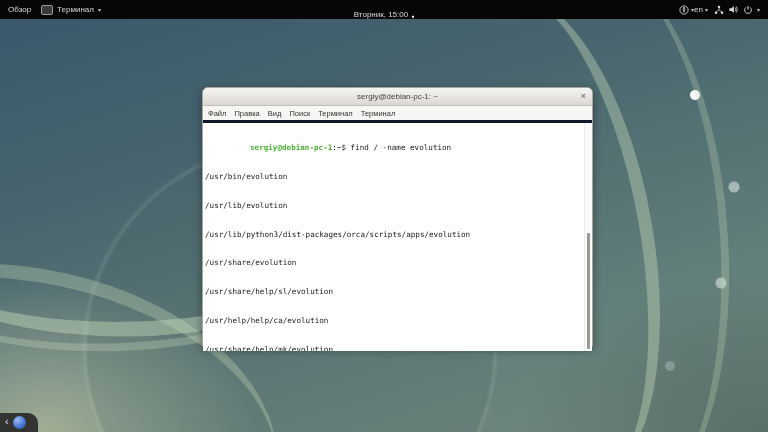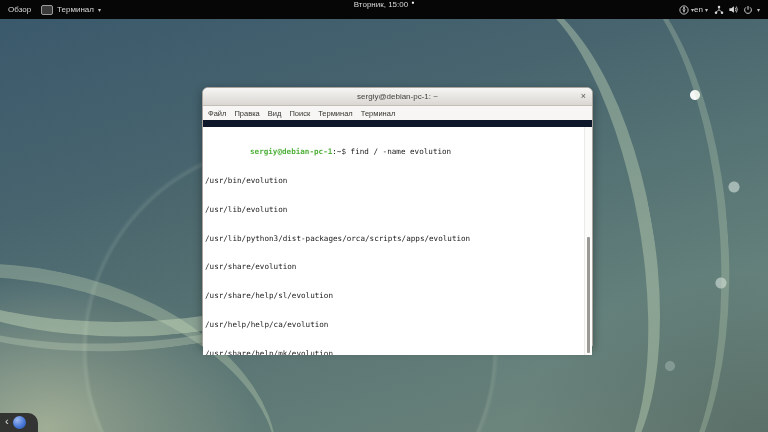--- a/index.html
+++ b/index.html
@@ -5,21 +5,21 @@
   html,body{margin:0;padding:0;}
   body{width:768px;height:432px;overflow:hidden;position:relative;
        font-family:"Liberation Sans",sans-serif;background:#000;}
 
   
   .topbar{position:absolute;left:0;top:0;width:768px;height:19px;background:#060606;
           display:flex;align-items:center;color:#d9d9d9;font-size:8px;z-index:50;}
   .tb-left{display:flex;align-items:center;gap:10px;padding-left:8px;}
   .tb-appbtn{display:flex;align-items:center;gap:4px;}
   .tb-center{position:absolute;left:0;right:0;top:0;height:19px;display:flex;
-             align-items:flex-start;justify-content:center;gap:3px;pointer-events:none;}
+             align-items:flex-end;justify-content:center;gap:3px;pointer-events:none;}
   .tb-center > *{pointer-events:auto;}
   .tb-right{margin-left:auto;display:flex;align-items:center;padding-right:8px;}
   .caret{font-size:6px;color:#bfbfbf;line-height:1;}
   .clock-dot{font-size:5px;color:#fff;line-height:1;}
   .term-mini-icon{width:10px;height:8px;background:#3a3a3a;border:1px solid #9a9a9a;
                   border-radius:2px;display:inline-block;}
   .sysicons{display:flex;align-items:center;gap:4px;margin-left:6px;}
   .tb-group{display:flex;align-items:center;gap:2px;}
 
   
@@ -55,21 +55,21 @@
   
   .window{position:absolute;left:202px;top:87px;width:391px;height:260px;z-index:30;
           border:1px solid #a9a49e;border-radius:6px 6px 2px 2px;
           box-shadow:0 3px 10px rgba(0,0,0,.38);background:#fff;box-sizing:border-box;}
   .titlebar{height:17px;background:linear-gradient(#f6f5f3,#dad7d3);
             border-bottom:1px solid #c2beb8;border-radius:5px 5px 0 0;position:relative;
             display:flex;align-items:center;justify-content:center;}
   .title-text{font-size:8px;font-weight:normal;color:#43433f;}
   .close-btn{position:absolute;right:6px;top:0;height:17px;display:flex;align-items:center;
              color:#5a5a56;font-size:9px;line-height:1;}
-  .menubar{height:14px;background:#f7f6f4;border-bottom:7px solid #0f172a;
+  .menubar{height:14px;background:#f7f6f4;border-bottom:3px solid #0f172a;
            display:flex;align-items:center;gap:8px;padding-left:5px;
            font-size:7.5px;color:#33332f;}
   .term{position:relative;height:227px;background:#fff;
         font-family:"DejaVu Sans Mono",monospace;font-size:7.6px;line-height:9.6px;
         color:#1a1a1a;padding:1px 8px 0 2px;white-space:pre;overflow:hidden;}
   .prompt{color:#4eb038;font-weight:bold;margin-left:45px;}
   .scrollbar{position:absolute;right:0;top:0;bottom:0;width:7px;background:#fbfbfa;
              border-left:1px solid #ebebe9;}
   .scroll-thumb{position:absolute;right:2px;top:110px;width:3px;height:116px;
                 background:#9a9996;border-radius:1px;}

